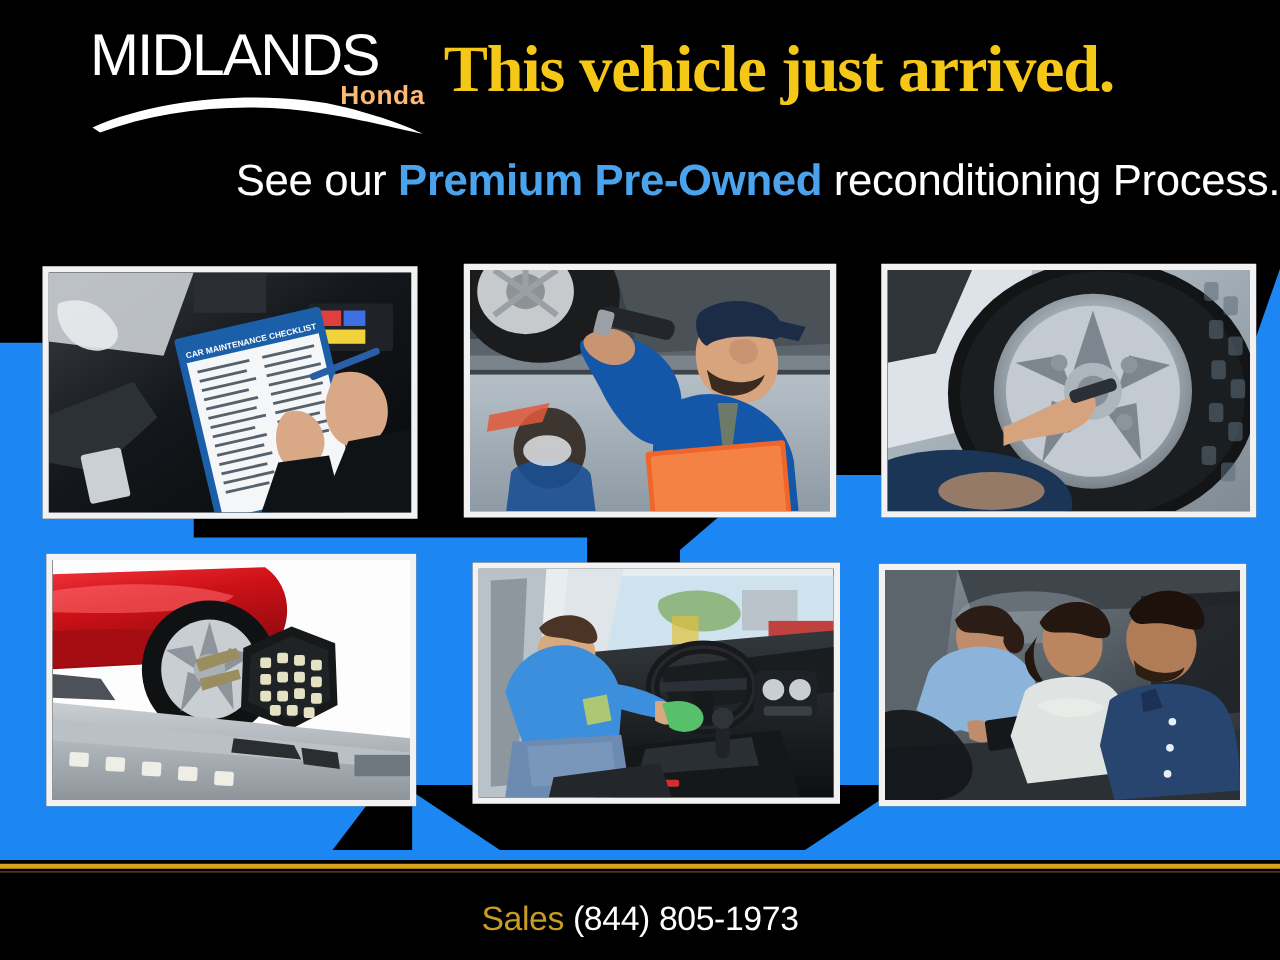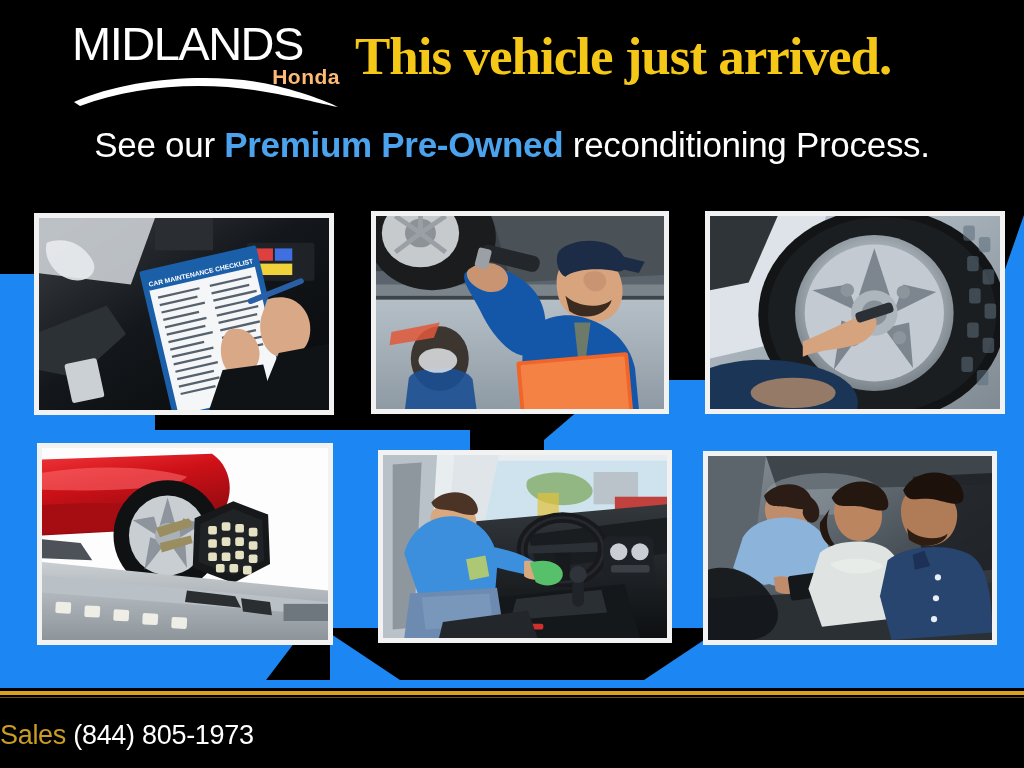--- a/index.html
+++ b/index.html
@@ -133,21 +133,21 @@
     font-weight: 700;
     letter-spacing: -1px;
     white-space: nowrap;
     font-family: Liberation Serif, serif;
   }
   .subheadline {
     position: absolute;
     left: 0;
     top: 125px;
     width: 1024px;
-    text-align: center;
+    text-align: right;
     font-size: 35px;
     color: #ffffff;
     font-weight: 400;
     letter-spacing: -0.3px;
     white-space: nowrap;
   }
   .subheadline .hl {
     color: #4aa3ec;
     font-weight: 700;
   }
@@ -209,21 +209,20 @@
     position: absolute;
     left: 0;
     top: 20px;
     width: 1024px;
     display: flex;
     justify-content: center;
     align-items: baseline;
     gap: 92px;
     font-size: 27px;
     letter-spacing: -0.3px;
-    flex-direction: column;
   }
   .f-group { white-space: nowrap; }
   .f-gold { color: #c99c23; }
   .f-white { color: #ffffff; }
 </style>
 </head>
 <body>
 
 <div id="stage">
 

